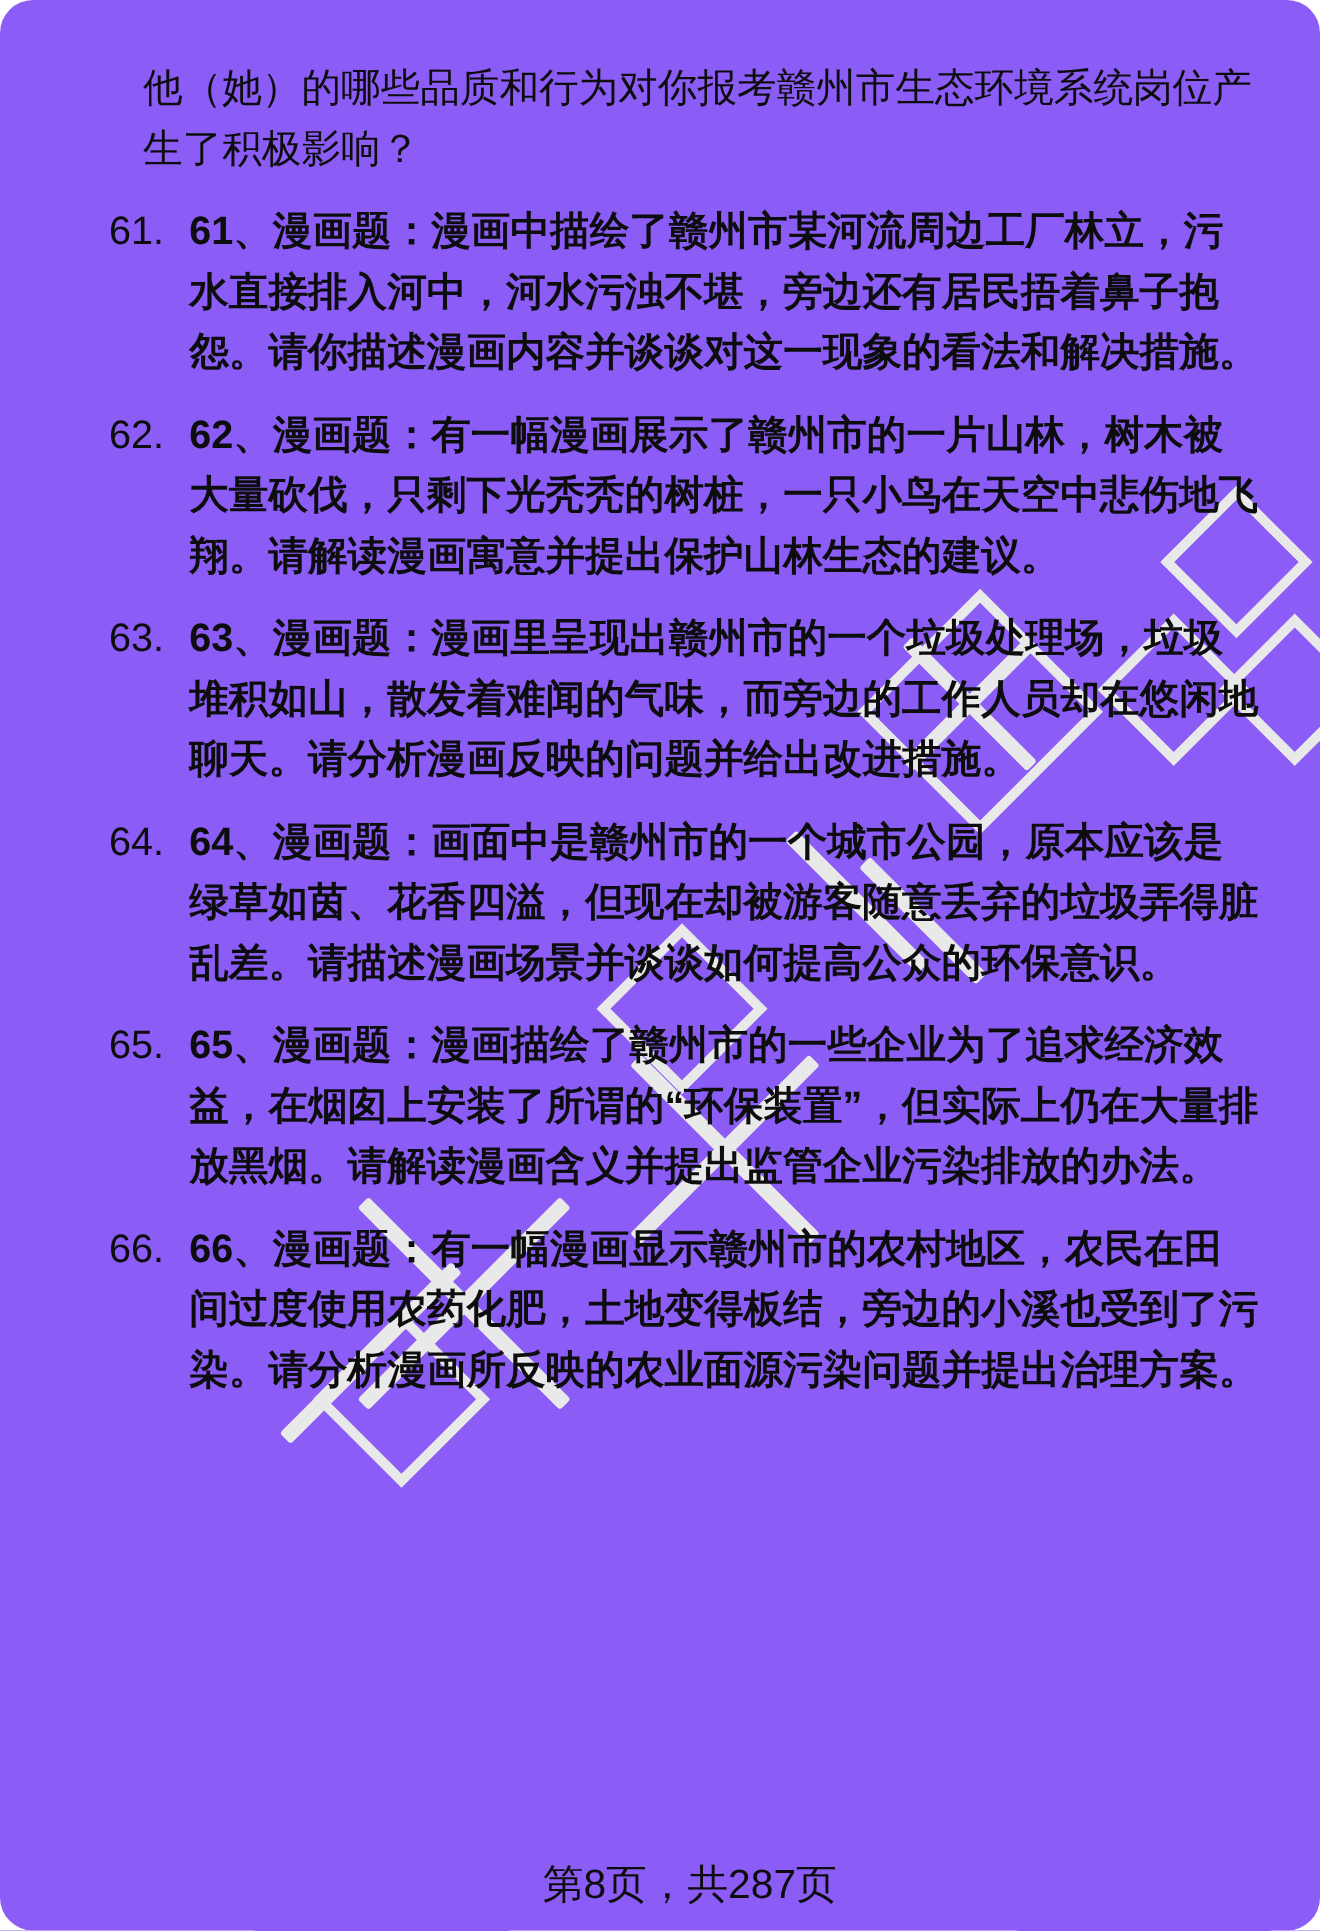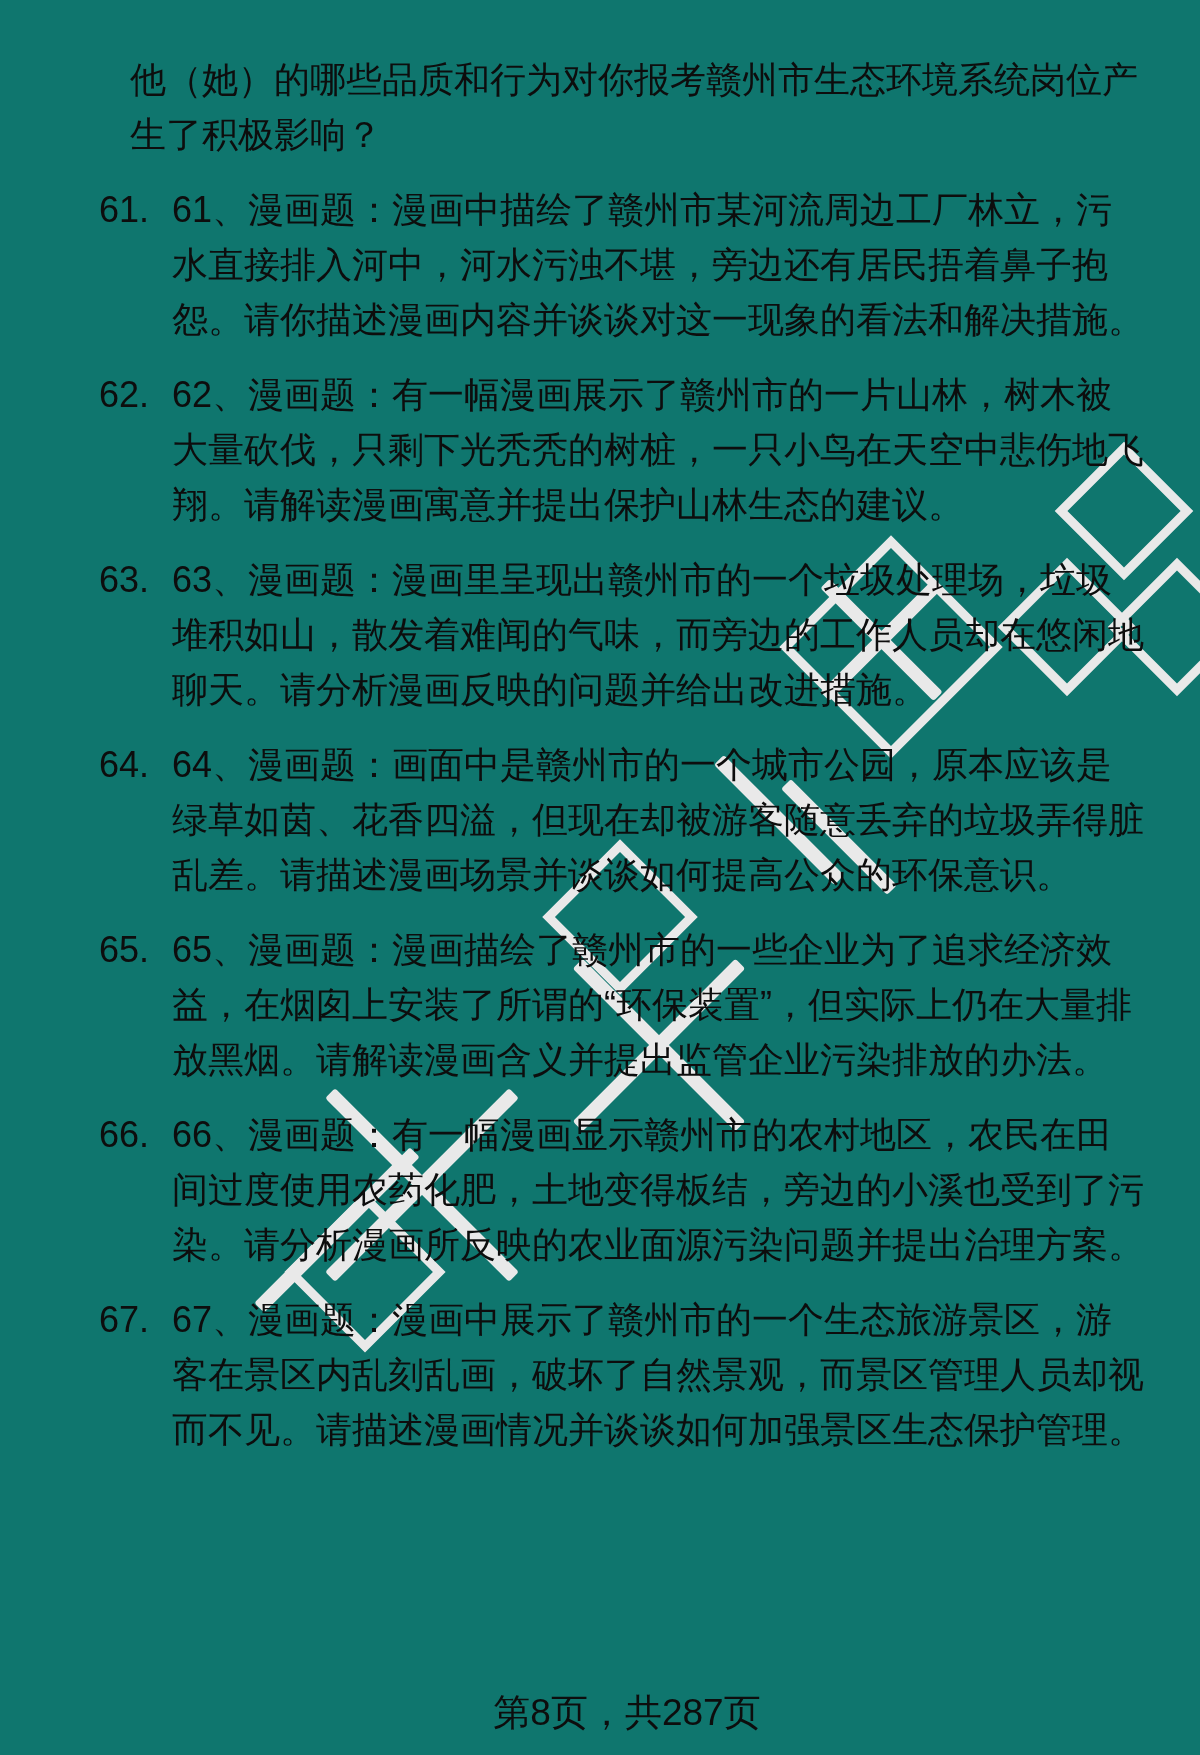--- a/index.html
+++ b/index.html
@@ -4,22 +4,23 @@
 <style>
   html, body { margin: 0; padding: 0; }
   body {
     font-family: "Liberation Sans", "DejaVu Sans", sans-serif;
     background: #ffffff;
   }
   .page {
     position: relative;
     width: 1200px;
     height: 1755px;
-    background: #0f766e;
+    background: #8b5cf6;
     overflow: hidden;
+    border-radius: 30px;
   }
   
   .watermark {
     position: absolute;
     inset: 0;
     pointer-events: none;
   }
   .wm-diamond {
     position: absolute;
     border: 9px solid #e9e9e9;
@@ -49,20 +50,21 @@
     align-items: flex-start;
     margin-bottom: 20px;
   }
   .qnum {
     flex: none;
     width: 73px;
     margin-left: 42px;
   }
   .qtext {
     width: 1015px;
+    font-weight: bold;
   }
   .footer {
     position: absolute;
     top: 1688px;
     left: 0;
     width: 1200px;
     text-align: center;
     font-size: 37px;
     line-height: 50px;
     color: #0d0d0d;
@@ -119,24 +121,20 @@
     <div class="qitem">
       <span class="qnum">65.</span>
       <div class="qtext">65、漫画题：漫画描绘了赣州市的一些企业为了追求经济效益，在烟囱上安装了所谓的“环保装置”，但实际上仍在大量排放黑烟。请解读漫画含义并提出监管企业污染排放的办法。</div>
     </div>
 
     <div class="qitem">
       <span class="qnum">66.</span>
       <div class="qtext">66、漫画题：有一幅漫画显示赣州市的农村地区，农民在田间过度使用农药化肥，土地变得板结，旁边的小溪也受到了污染。请分析漫画所反映的农业面源污染问题并提出治理方案。</div>
     </div>
 
-    <div class="qitem">
-      <span class="qnum">67.</span>
-      <div class="qtext">67、漫画题：漫画中展示了赣州市的一个生态旅游景区，游客在景区内乱刻乱画，破坏了自然景观，而景区管理人员却视而不见。请描述漫画情况并谈谈如何加强景区生态保护管理。</div>
-    </div>
 
 
 
   </div>
 
   <div class="footer">第8页，共287页</div>
 
 </div>
 
 </body></html>

